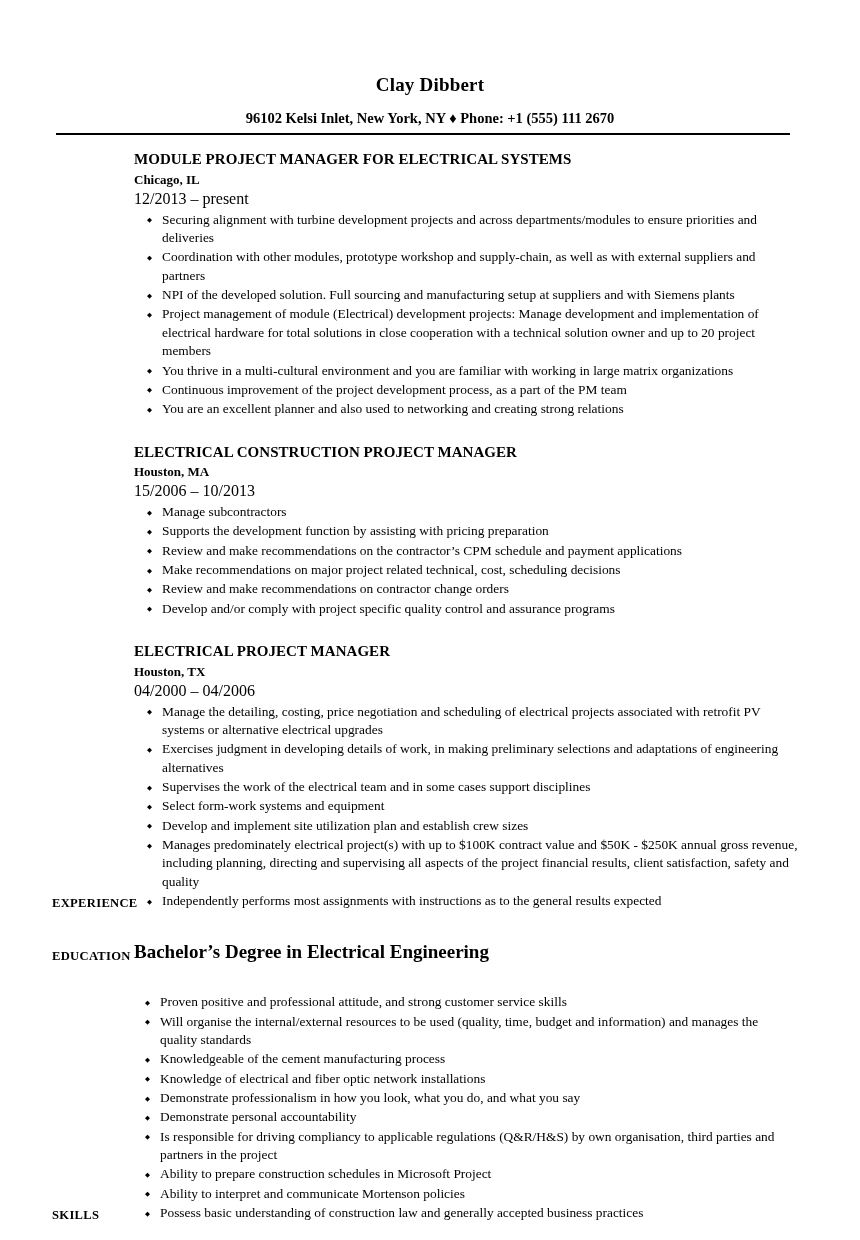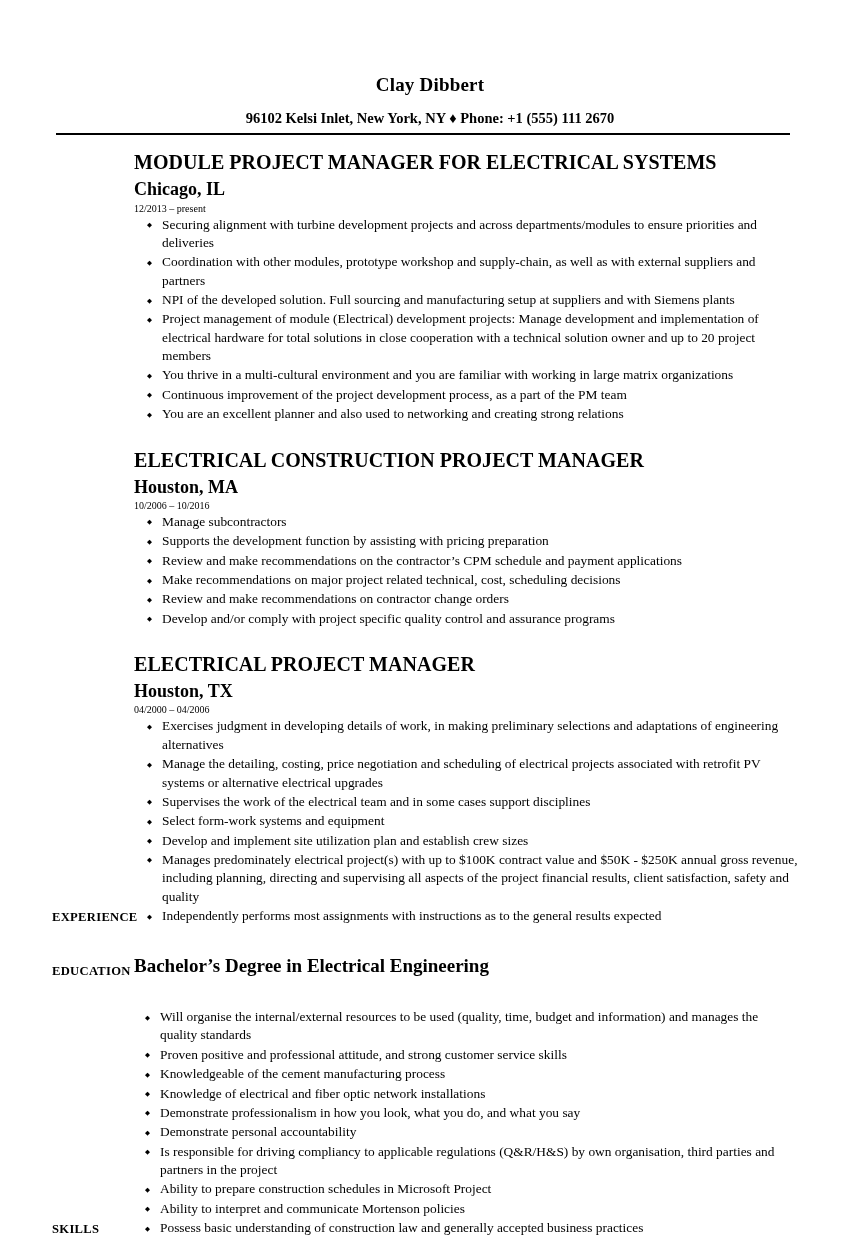--- a/index.html
+++ b/index.html
@@ -69,33 +69,33 @@
   }
 
   #experience-section { margin-top: 15px; }
   #education-section  { margin-top: 26px; }
   #skills-section     { margin-top: 28px; }
 
   .job { margin-bottom: 0; }
   .job + .job { margin-top: 24px; }
 
   .job-title {
-    font-size: 20px;
+    font-size: 15px;
     font-weight: bold;
     line-height: 1.25;
     letter-spacing: 0.05px;
   }
   .job-location {
-    font-size: 18px;
+    font-size: 13px;
     font-weight: bold;
     line-height: 1.3;
     margin-top: 3px;
   }
   .job-dates {
-    font-size: 10px;
+    font-size: 16px;
     line-height: 1.3;
     margin-top: 0px;
   }
 
   ul.bullets {
     list-style: none;
     margin: 1px 0 0 0;
     padding: 0;
   }
   ul.bullets > li {
@@ -156,38 +156,38 @@
           <li>Project management of module (Electrical) development projects: Manage development and implementation of electrical hardware for total solutions in close cooperation with a technical solution owner and up to 20 project members</li>
           <li>You thrive in a multi-cultural environment and you are familiar with working in large matrix organizations</li>
           <li>Continuous improvement of the project development process, as a part of the PM team</li>
           <li>You are an excellent planner and also used to networking and creating strong relations</li>
         </ul>
       </div>
 
       <div class="job">
         <div class="job-title">ELECTRICAL CONSTRUCTION PROJECT MANAGER</div>
         <div class="job-location">Houston, MA</div>
-        <div class="job-dates">10/2006 – 10/2016</div>
+        <div class="job-dates">15/2006 – 10/2013</div>
         <ul class="bullets">
           <li>Manage subcontractors</li>
           <li>Supports the development function by assisting with pricing preparation</li>
           <li>Review and make recommendations on the contractor’s CPM schedule and payment applications</li>
           <li>Make recommendations on major project related technical, cost, scheduling decisions</li>
           <li>Review and make recommendations on contractor change orders</li>
           <li>Develop and/or comply with project specific quality control and assurance programs</li>
         </ul>
       </div>
 
       <div class="job">
         <div class="job-title">ELECTRICAL PROJECT MANAGER</div>
         <div class="job-location">Houston, TX</div>
         <div class="job-dates">04/2000 – 04/2006</div>
         <ul class="bullets">
+          <li>Manage the detailing, costing, price negotiation and scheduling of electrical projects associated with retrofit PV systems or alternative electrical upgrades</li>
           <li>Exercises judgment in developing details of work, in making preliminary selections and adaptations of engineering alternatives</li>
-          <li>Manage the detailing, costing, price negotiation and scheduling of electrical projects associated with retrofit PV systems or alternative electrical upgrades</li>
           <li>Supervises the work of the electrical team and in some cases support disciplines</li>
           <li>Select form-work systems and equipment</li>
           <li>Develop and implement site utilization plan and establish crew sizes</li>
           <li>Manages predominately electrical project(s) with up to $100K contract value and $50K - $250K annual gross revenue, including planning, directing and supervising all aspects of the project financial results, client satisfaction, safety and quality</li>
           <li>Independently performs most assignments with instructions as to the general results expected</li>
         </ul>
       </div>
 
     </div>
   </div>
@@ -196,22 +196,22 @@
     <div class="sec-label">EDUCATION</div>
     <div class="sec-body">
       <div class="edu-degree">Bachelor’s Degree in Electrical Engineering</div>
     </div>
   </div>
 
   <div class="section" id="skills-section">
     <div class="sec-label">SKILLS</div>
     <div class="sec-body">
       <ul class="bullets">
+        <li>Proven positive and professional attitude, and strong customer service skills</li>
         <li>Will organise the internal/external resources to be used (quality, time, budget and information) and manages the quality standards</li>
-        <li>Proven positive and professional attitude, and strong customer service skills</li>
         <li>Knowledgeable of the cement manufacturing process</li>
         <li>Knowledge of electrical and fiber optic network installations</li>
         <li>Demonstrate professionalism in how you look, what you do, and what you say</li>
         <li>Demonstrate personal accountability</li>
         <li>Is responsible for driving compliancy to applicable regulations (Q&amp;R/H&amp;S) by own organisation, third parties and partners in the project</li>
         <li>Ability to prepare construction schedules in Microsoft Project</li>
         <li>Ability to interpret and communicate Mortenson policies</li>
         <li>Possess basic understanding of construction law and generally accepted business practices</li>
       </ul>
     </div>

